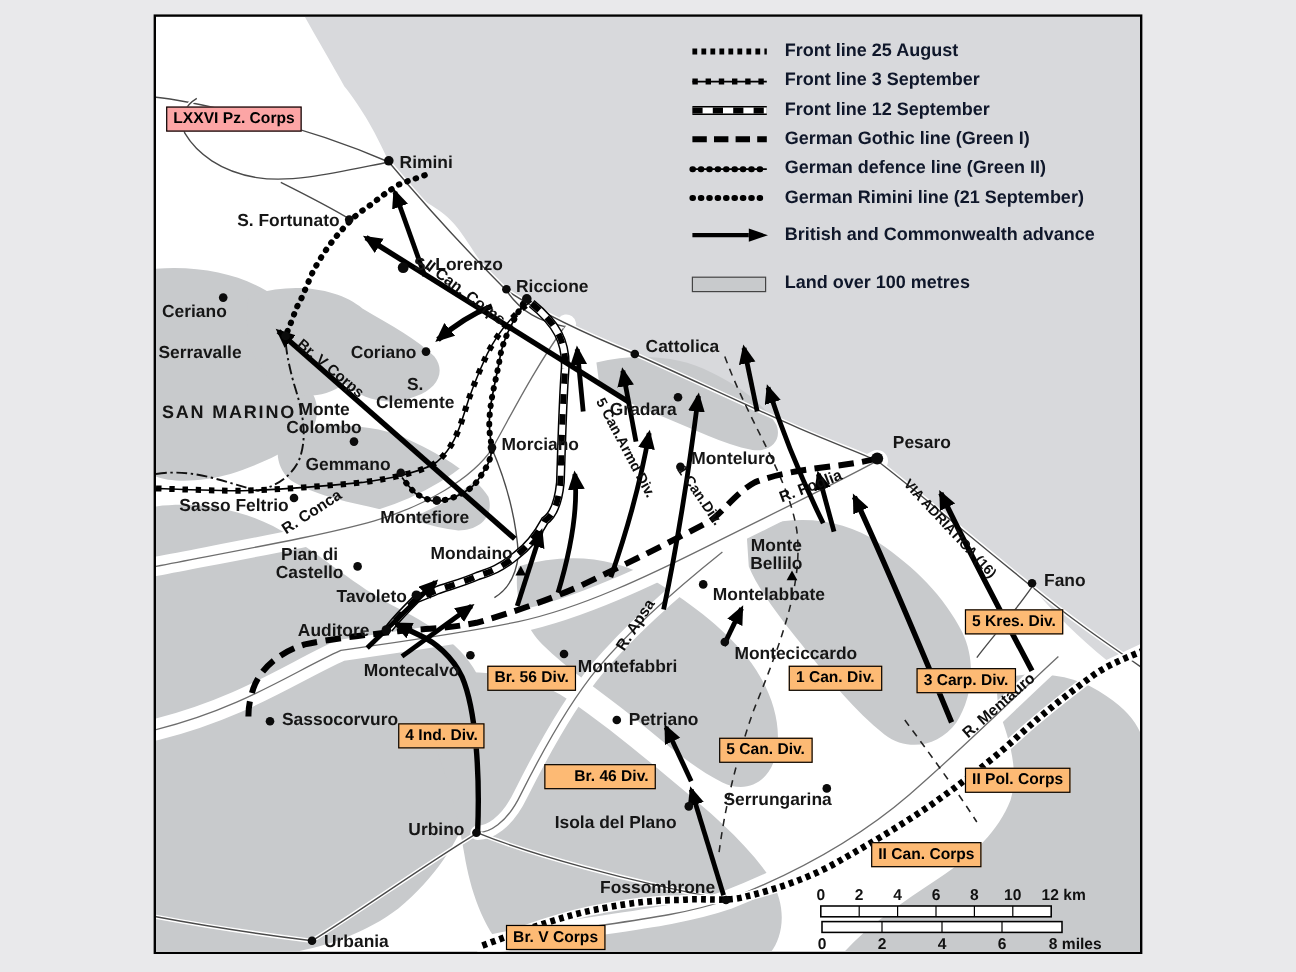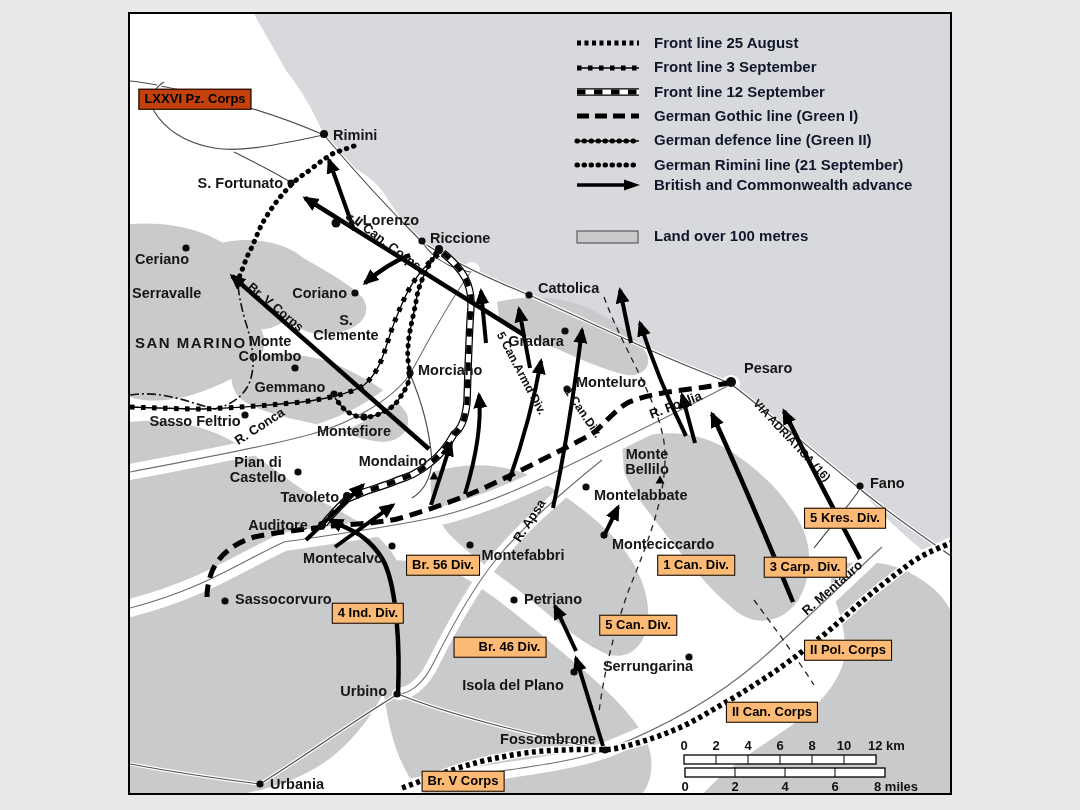--- a/index.html
+++ b/index.html
@@ -4,27 +4,27 @@
 <style>
   html,body{margin:0;padding:0;}
   .page{position:relative;width:1080px;height:810px;background:#e9e9eb;overflow:hidden;
         font-family:"Liberation Sans","DejaVu Sans",sans-serif;}
   .map-frame{position:absolute;left:128px;top:12px;width:824px;height:783px;
              border:2px solid #000;box-sizing:border-box;background:#fff;overflow:hidden;}
   #map-svg{position:absolute;left:0;top:0;}
   
   .legend{position:absolute;left:444px;top:17px;width:360px;}
   .lrow{display:flex;align-items:center;height:24.4px;}
-  .lrow.tall{height:38px;align-items:flex-start;}
+  .lrow.tall{height:38px;align-items:center;}
   .lrow.gap{margin-top:9px;}
   .llabel{margin-left:12px;font-size:15px;font-weight:600;color:#0f172a;line-height:1.12;max-width:270px;}
   
   .ubox{position:absolute;transform:translate(-50%,-50%);background:#fdba74;border:1.7px solid #000;
         padding:0px 5px 1px 5px;font-size:13px;font-weight:700;color:#000;white-space:nowrap;line-height:1.35;}
-  .ubox.gray{background:#c2410c;}
+  .ubox.gray{background:#fca5a5;}
   
   .town{font-family:"Liberation Sans","DejaVu Sans",sans-serif;font-size:14.5px;font-weight:600;fill:#161616;}
   .region{font-family:"Liberation Sans","DejaVu Sans",sans-serif;font-size:15px;font-weight:600;
           letter-spacing:1.5px;fill:#161616;}
   .route{font-family:"Liberation Sans","DejaVu Sans",sans-serif;font-weight:700;fill:#0e0e0e;}
   .scale{font-family:"Liberation Sans","DejaVu Sans",sans-serif;font-size:13px;font-weight:600;fill:#111;}
 </style>
 </head>
 <body>
 

